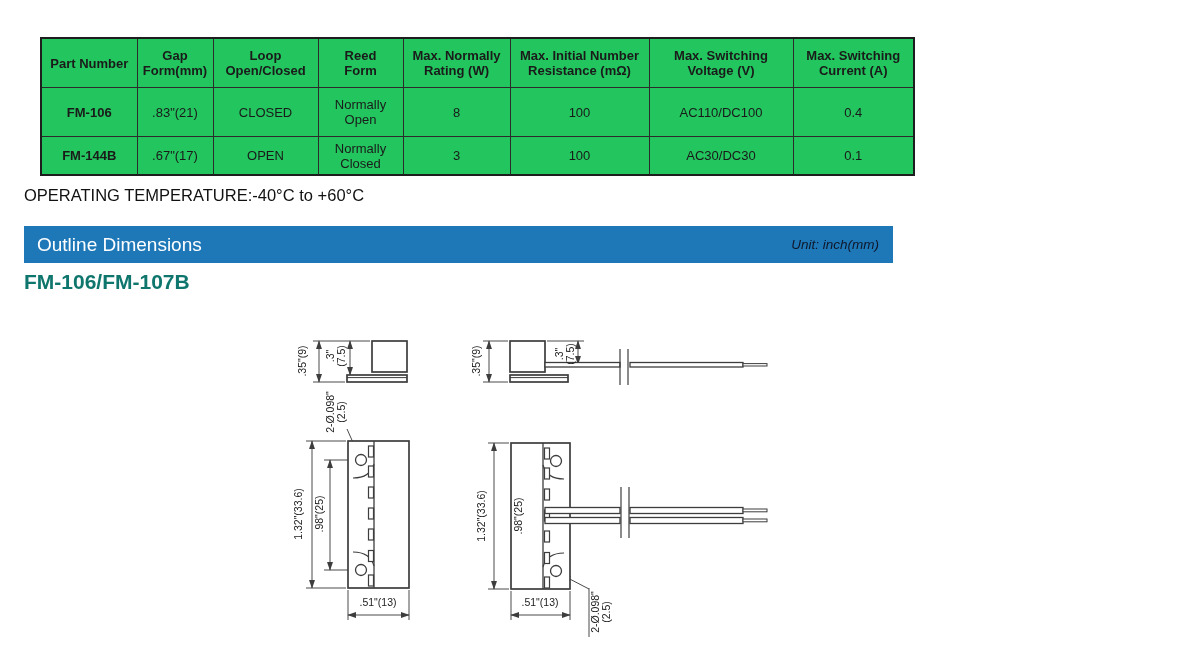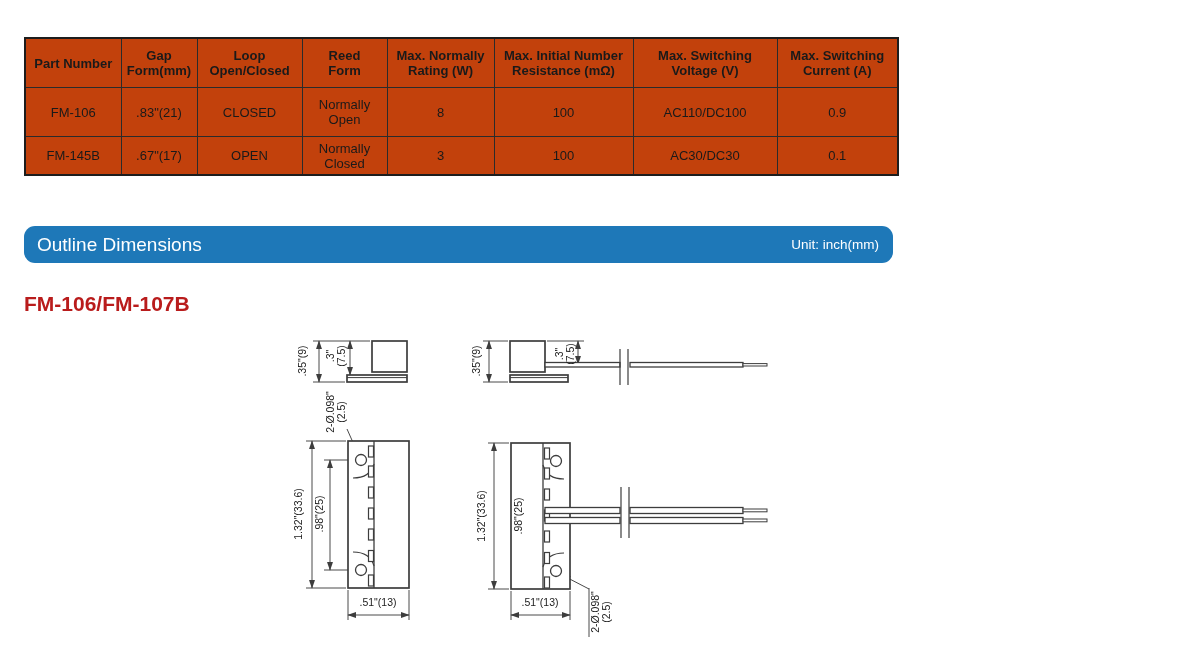--- a/index.html
+++ b/index.html
@@ -1,37 +1,37 @@
 <!DOCTYPE html>
 <html><head>
 <meta charset="utf-8">
 <style>
   html,body{margin:0;padding:0;background:#fff;}
   body{font-family:"Liberation Sans","DejaVu Sans",sans-serif;color:#1a1a1a;}
   .page{position:relative;width:1200px;height:656px;background:#fff;overflow:hidden;}
 
   
-  table.spec{position:absolute;left:24px;top:37px;border-collapse:collapse;table-layout:fixed;
-             width:873px;background:#c2410c;padding-left:16px;}
+  table.spec{position:absolute;left:40px;top:37px;border-collapse:collapse;table-layout:fixed;
+             width:873px;background:#22c55e;padding-left:16px;}
   table.spec th,table.spec td{border:1.5px solid #2b2b2b;text-align:center;vertical-align:middle;
              font-size:13px;padding:2px 4px;white-space:pre-line;line-height:15px;}
   table.spec{border:2.5px solid #1d1d1d;}
   table.spec th{font-weight:bold;height:44px;}
   table.spec td{height:44px;}
   table.spec tr.r2 td{height:33px;}
-  td.pn{font-weight:normal;margin-left:46px;}
+  td.pn{font-weight:bold;margin-left:46px;}
 
   
   .optemp{position:absolute;left:24px;top:186px;font-size:16.5px;color:#111;}
   .banner{position:absolute;left:24px;top:226px;width:869px;height:37px;background:#1e78b8;
           display:flex;align-items:center;justify-content:space-between;box-sizing:border-box;
           padding:0 14px 0 13px;}
   .banner .btitle{color:#fff;font-size:19px;}
-  .banner .bunit{color:#ffffff;font-size:13.5px;}
-  .sechead{position:absolute;left:24px;top:292px;font-size:21px;font-weight:bold;color:#b91c1c;}
+  .banner .bunit{color:#0f172a;font-size:13.5px;font-style:italic;}
+  .sechead{position:absolute;left:24px;top:270px;font-size:21px;font-weight:bold;color:#0f766e;}
 
   
   svg.draw{position:absolute;left:0;top:0;}
   .rlabel{position:absolute;width:90px;margin-left:-45px;text-align:center;font-size:10.5px;
           line-height:11px;color:#222;transform:rotate(-90deg);}
   .rlabel.one{height:12px;margin-top:-6px;}
   .rlabel.two{height:22px;margin-top:-11px;}
   .hlabel{position:absolute;width:90px;margin-left:-45px;text-align:center;font-size:10.5px;
           color:#222;}
 </style>
@@ -73,38 +73,39 @@
     <tbody>
       <tr class="r1">
         <td class="pn">FM-106</td>
         <td>.83"(21)</td>
         <td>CLOSED</td>
         <td>Normally
 Open</td>
         <td>8</td>
         <td>100</td>
         <td>AC110/DC100</td>
-        <td>0.9</td>
+        <td>0.4</td>
       </tr>
       <tr class="r2">
-        <td class="pn">FM-145B</td>
+        <td class="pn">FM-144B</td>
         <td>.67"(17)</td>
         <td>OPEN</td>
         <td>Normally
 Closed</td>
         <td>3</td>
         <td>100</td>
         <td>AC30/DC30</td>
         <td>0.1</td>
       </tr>
     </tbody>
   </table>
 
-
-  <div class="banner" style="background: rgb(30, 120, 184); border-radius: 11px;">
+  <div class="optemp">OPERATING TEMPERATURE:-40°C to +60°C</div>
+
+  <div class="banner" style="background: rgb(30, 120, 184);">
     <span class="btitle">Outline Dimensions</span>
     <span class="bunit">Unit: inch(mm)</span>
   </div>
 
   <div class="sechead">FM-106/FM-107B</div>
 
   <svg class="draw" width="1200" height="656" viewBox="0 0 1200 656">
     <defs>
       <marker id="arr" viewBox="0 0 10 10" refX="9.2" refY="5" markerWidth="9" markerHeight="9" orient="auto-start-reverse">
         <path d="M0,1.6 L10,5 L0,8.4 Z" fill="#3d3d3d"></path>

